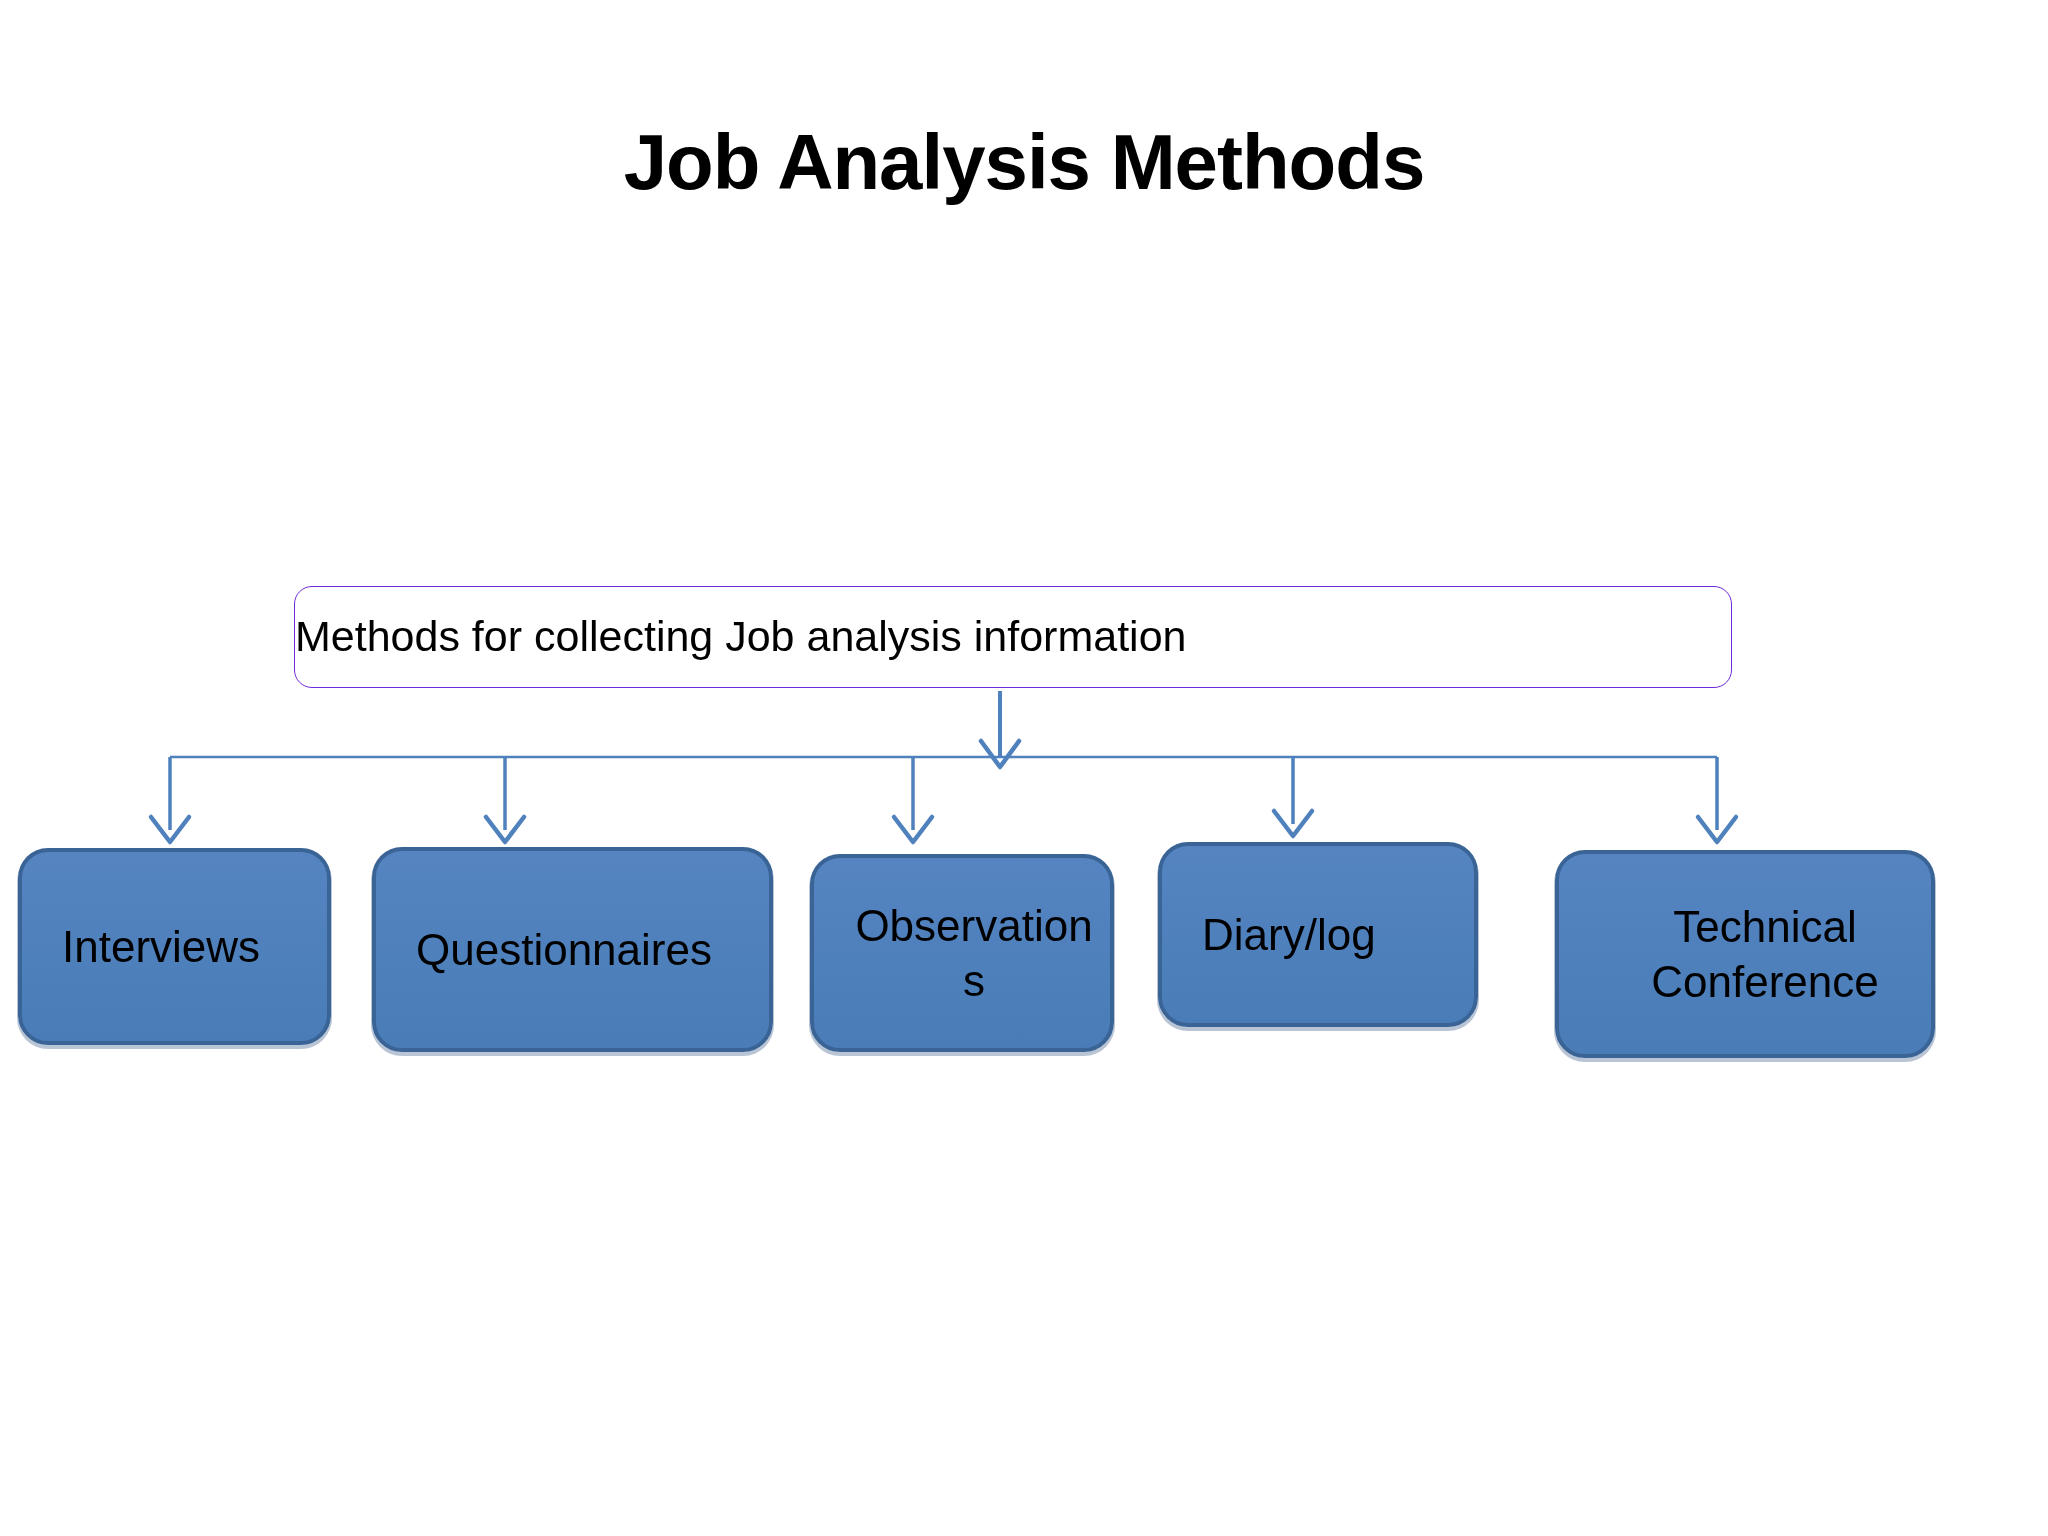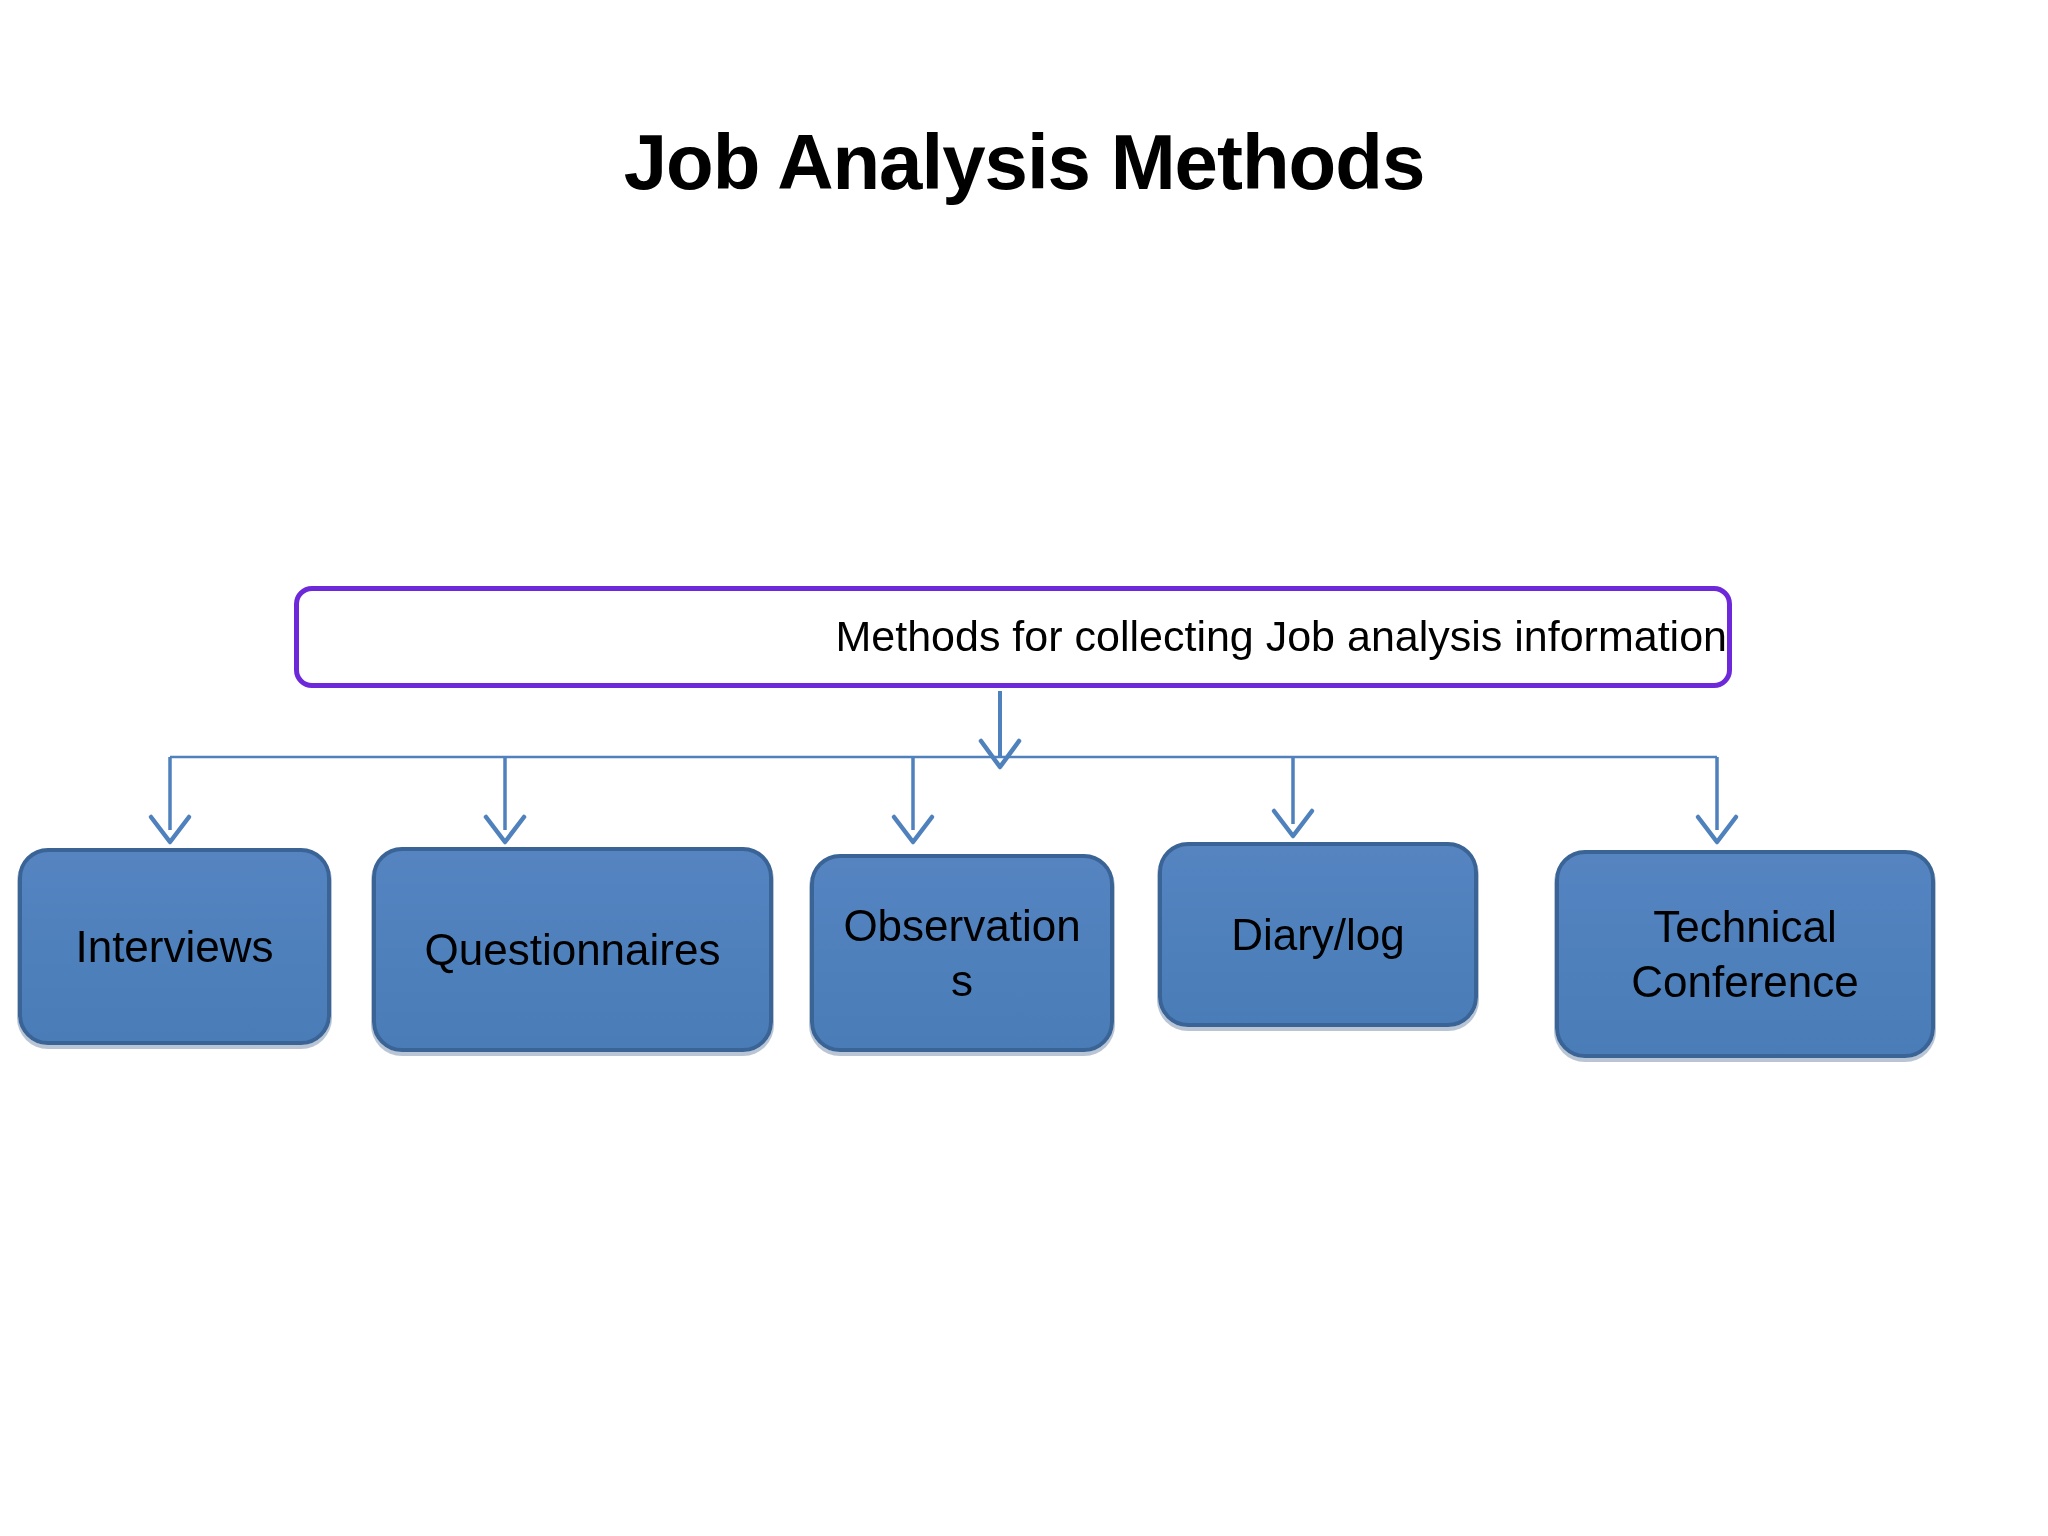--- a/index.html
+++ b/index.html
@@ -29,25 +29,25 @@
     color: #000000;
   }
   .root-node {
     position: absolute;
     left: 294px;
     top: 586px;
     width: 1438px;
     height: 102px;
     box-sizing: border-box;
     background: #ffffff;
-    border: 5px solid #6d28d9;
+    border: 1px solid #6d28d9;
     border-radius: 18px;
     display: flex;
     align-items: center;
-    justify-content: flex-end;
+    justify-content: flex-start;
   }
   .root-node .label {
     font-size: 43px;
     line-height: 1.2;
     text-align: center;
     color: #000000;
   }
   .connectors {
     position: absolute;
     left: 0;
@@ -58,22 +58,22 @@
   }
   .method-node {
     position: absolute;
     box-sizing: border-box;
     background: linear-gradient(180deg, #5584c1 0%, #4e80bc 55%, #4a7cb8 100%);
     border: 4px solid #3a6496;
     border-radius: 30px;
     box-shadow: 0 3px 0 1px rgba(54, 90, 134, 0.35);
     display: flex;
     align-items: center;
-    justify-content: center;
     text-align: center;
+    padding-left: 40px;
   }
   .method-node .label {
     font-size: 44px;
     line-height: 1.25;
     color: #000000;
   }
   .node-interviews            { left: 18px;   top: 848px; width: 313px; height: 197px; }
   .node-questionnaires        { left: 372px;  top: 847px; width: 401px; height: 205px; }
   .node-observations          { left: 810px;  top: 854px; width: 304px; height: 198px; }
   .node-observations .label   { width: 240px; overflow-wrap: anywhere; }

